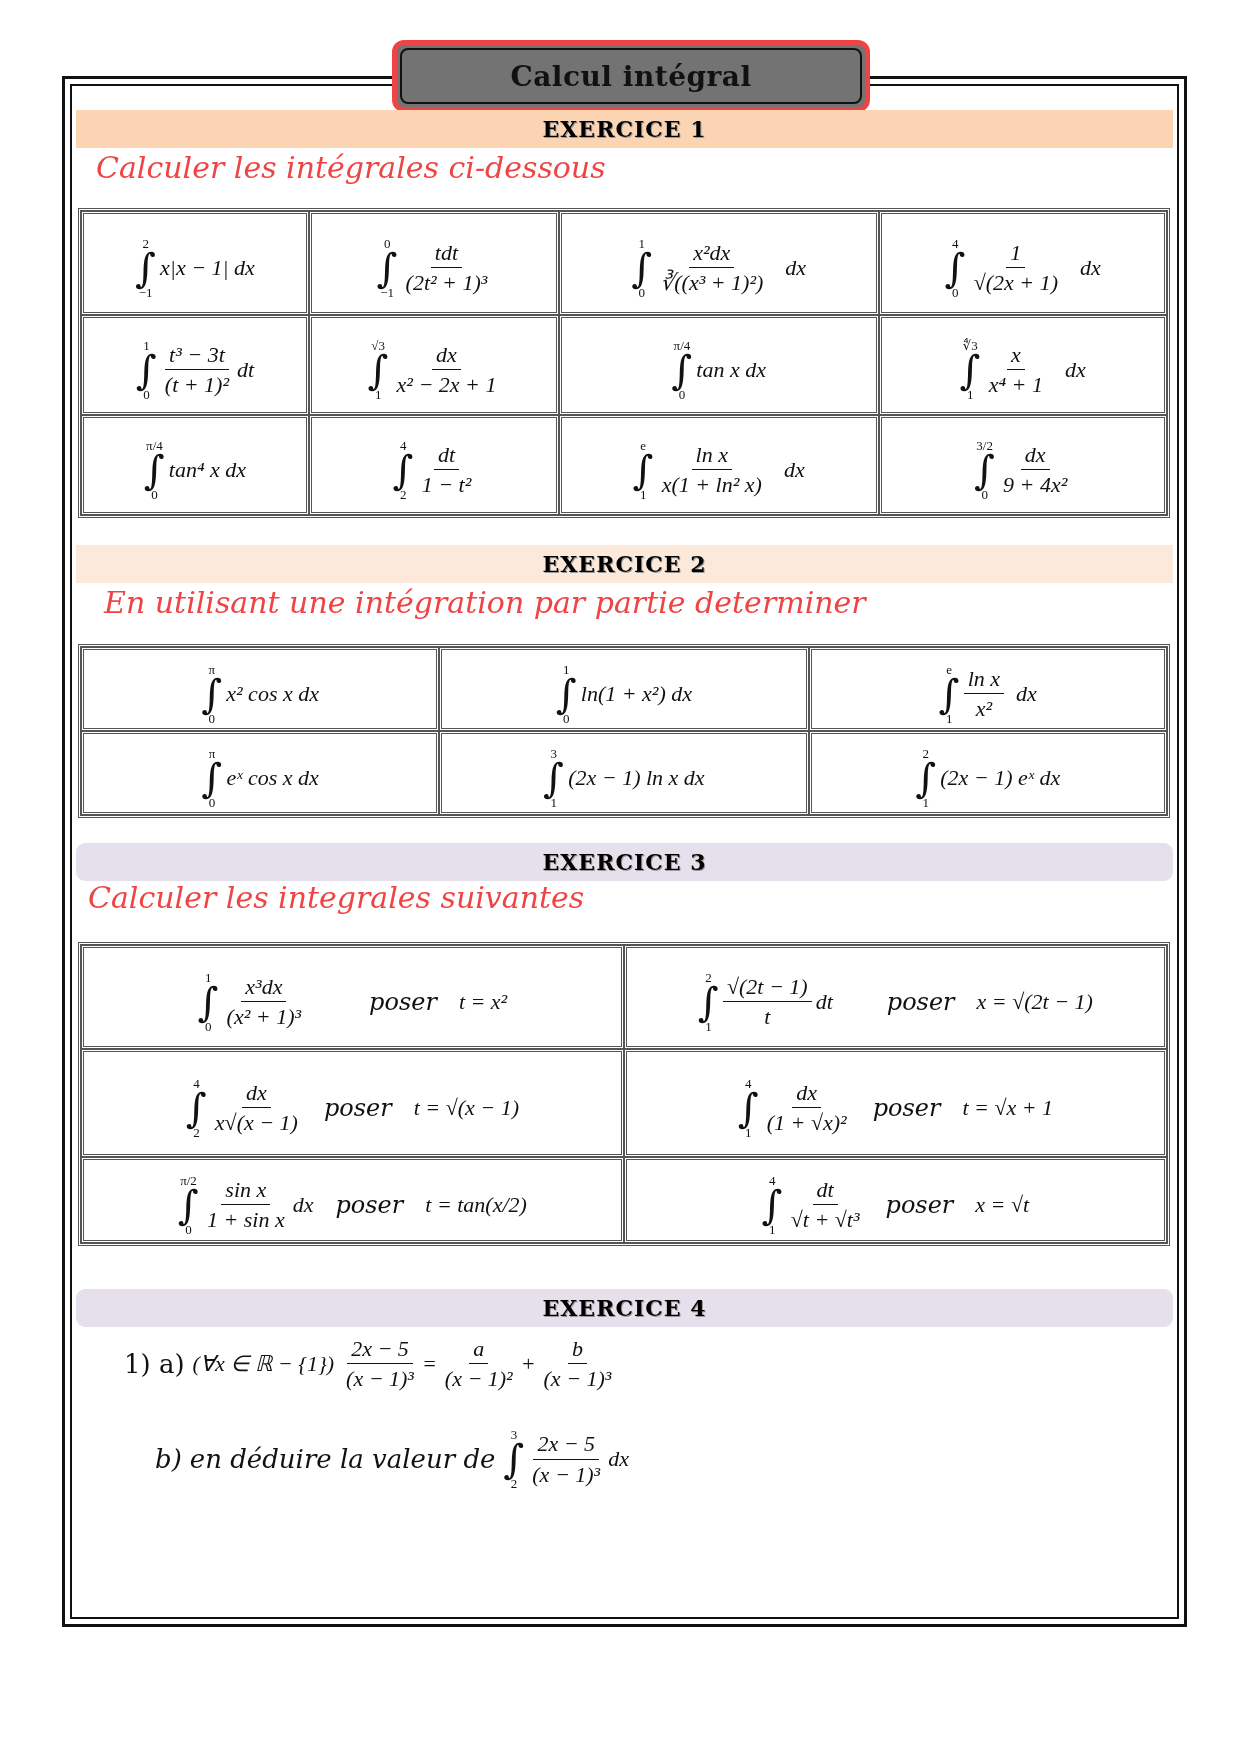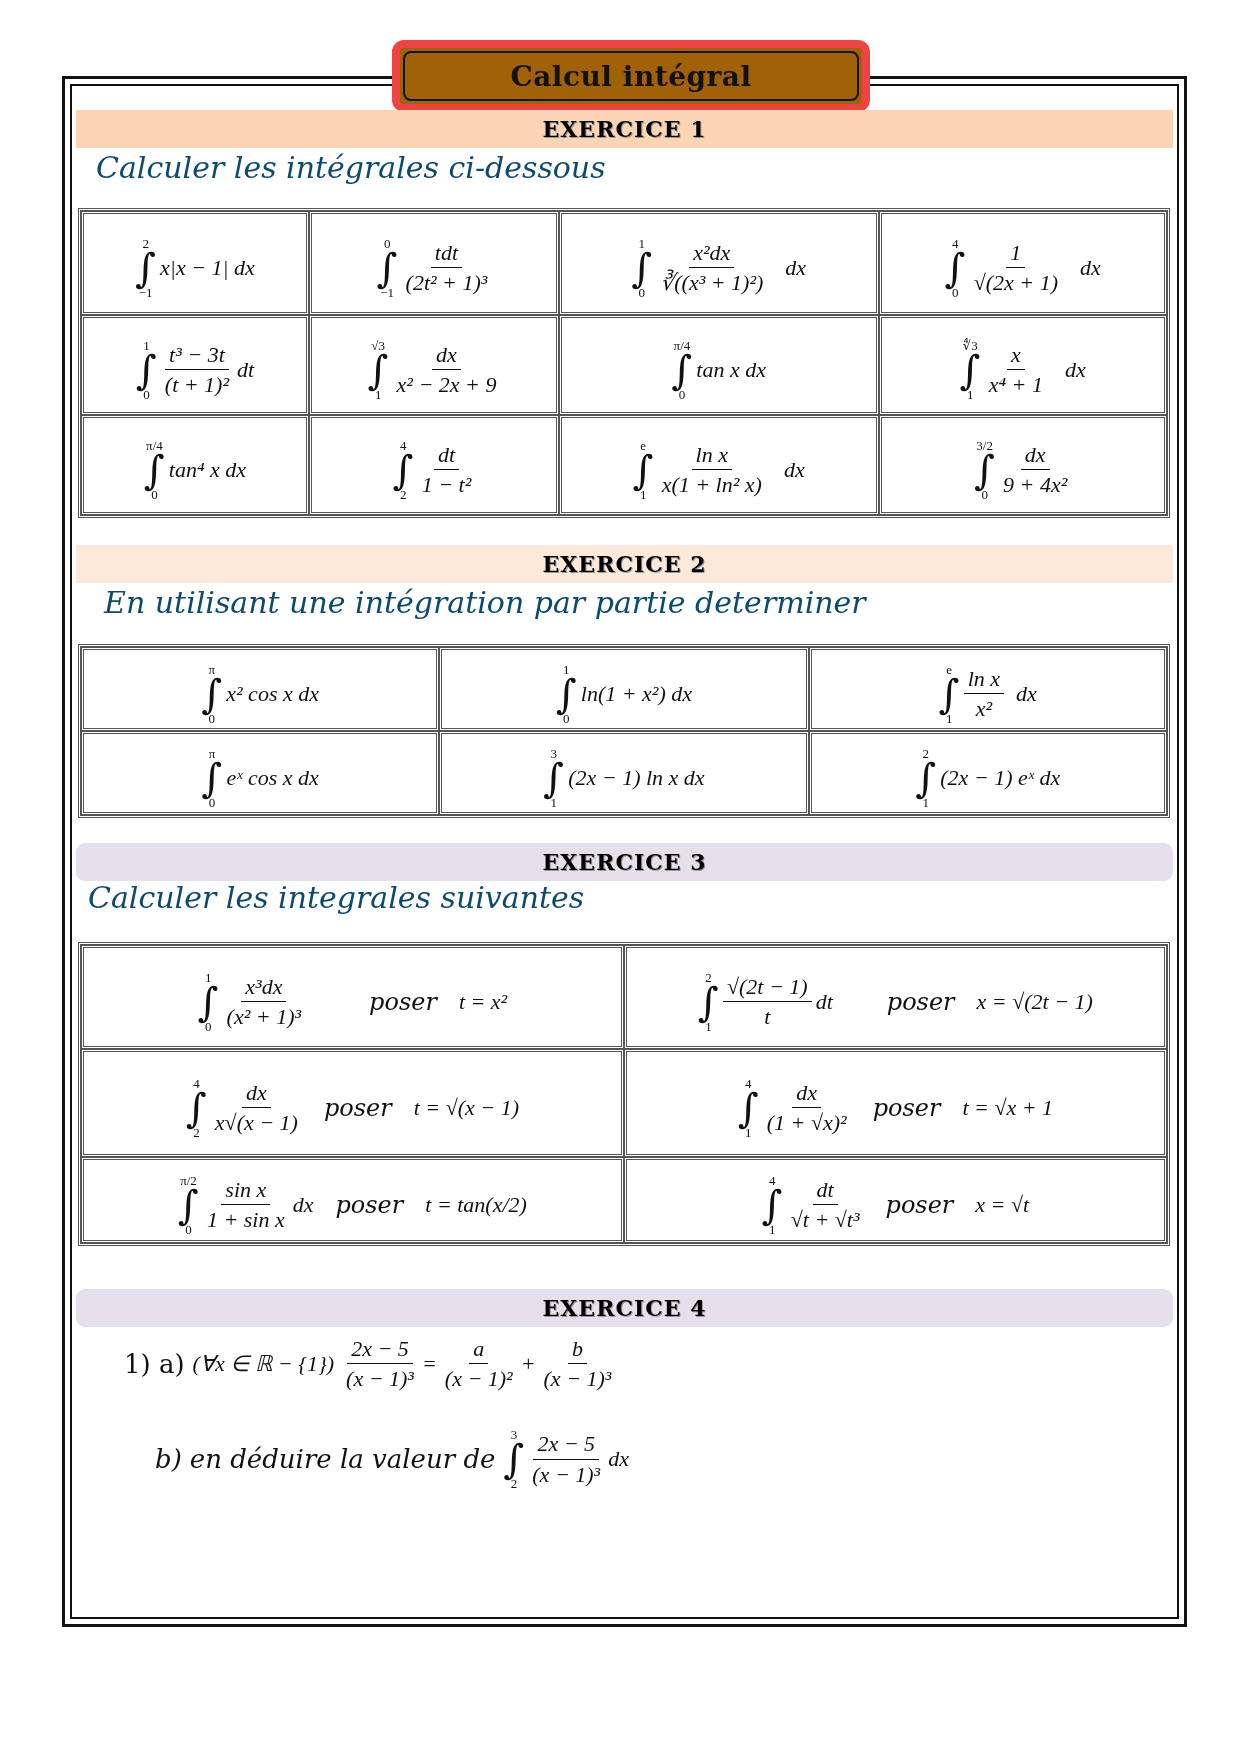--- a/index.html
+++ b/index.html
@@ -1,26 +1,26 @@
 <!DOCTYPE html>
 <html><head>
 <meta charset="utf-8">
 <style>
   html,body{margin:0;padding:0;background:#fff;}
   body{width:1240px;height:1754px;position:relative;font-family:"DejaVu Serif",serif;color:#111;overflow:hidden;}
   .frame-outer{position:absolute;left:62px;top:76px;width:1125px;height:1551px;border:3px solid #111;box-sizing:border-box;}
   .frame-inner{position:absolute;left:70px;top:84px;width:1109px;height:1535px;border:2px solid #111;box-sizing:border-box;}
-  .title-box{position:absolute;left:392px;top:40px;width:478px;height:72px;border:8px solid #ef4444;border-radius:12px;background:#a16207;box-sizing:border-box;display:flex;align-items:center;justify-content:center;}
+  .title-box{position:absolute;left:392px;top:40px;width:478px;height:72px;border:5px solid #ef4444;border-radius:12px;background:#737373;box-sizing:border-box;display:flex;align-items:center;justify-content:center;}
   .title-box::after{content:"";position:absolute;left:3px;top:3px;right:3px;bottom:3px;border:2px solid #111;border-radius:8px;}
   .title-text{font-family:"DejaVu Serif",serif;font-weight:900;font-size:28px;letter-spacing:0.5px;}
   .band{position:absolute;left:76px;width:1097px;height:38px;display:flex;align-items:center;justify-content:center;font-family:"DejaVu Serif",serif;font-weight:bold;font-size:22px;letter-spacing:1px;color:#000000;text-shadow:1px 1px 0 #999;}
   .band.orange{background:#fbd4b4;}
   .band.peach{background:#fde9d9;}
   .band.lav{background:#e5e0ec;border-radius:9px;}
-  .instr{position:absolute;font-family:"DejaVu Serif",serif;font-style:italic;font-size:30px;color:#0c4a6e;}
+  .instr{position:absolute;font-family:"DejaVu Serif",serif;font-style:italic;font-size:30px;color:#ef4444;}
   table.grid{position:absolute;border-collapse:separate;border-spacing:0;border:3px double #555;}
   table.grid td{border:3px double #555;text-align:center;vertical-align:middle;font-family:"Liberation Serif",serif;font-style:italic;font-size:22px;padding:0 6px;}
   .m{display:inline-flex;align-items:center;gap:4px;white-space:nowrap;}
   .int{display:inline-flex;flex-direction:column;align-items:center;font-style:normal;line-height:1;}
   .int .sym{font-size:40px;line-height:0.9;font-family:"DejaVu Serif",serif;}
   .int .lim{font-size:13px;font-style:normal;font-family:"Liberation Serif",serif;}
   .frac{display:inline-flex;flex-direction:column;align-items:center;line-height:1.15;}
   .frac .num{padding:0 4px 2px 4px;border-bottom:1.5px solid #111;}
   .frac .den{padding:2px 4px 0 4px;}
   .poser{font-family:"DejaVu Serif",serif;font-style:italic;font-size:24px;margin:0 18px;}
@@ -101,21 +101,21 @@
       <span>dt</span>
           </span></td>
     <td><span class="m">
       <span class="int">
               <span class="lim">√3</span>
               <span class="sym">∫</span>
               <span class="lim">1</span>
             </span>
       <span class="frac">
               <span class="num">dx</span>
-              <span class="den">x² − 2x + 9</span>
+              <span class="den">x² − 2x + 1</span>
             </span>
           </span></td>
     <td><span class="m">
       <span class="int">
               <span class="lim">π/4</span>
               <span class="sym">∫</span>
               <span class="lim">0</span>
             </span>
       <span>tan x  dx</span>
           </span></td>

